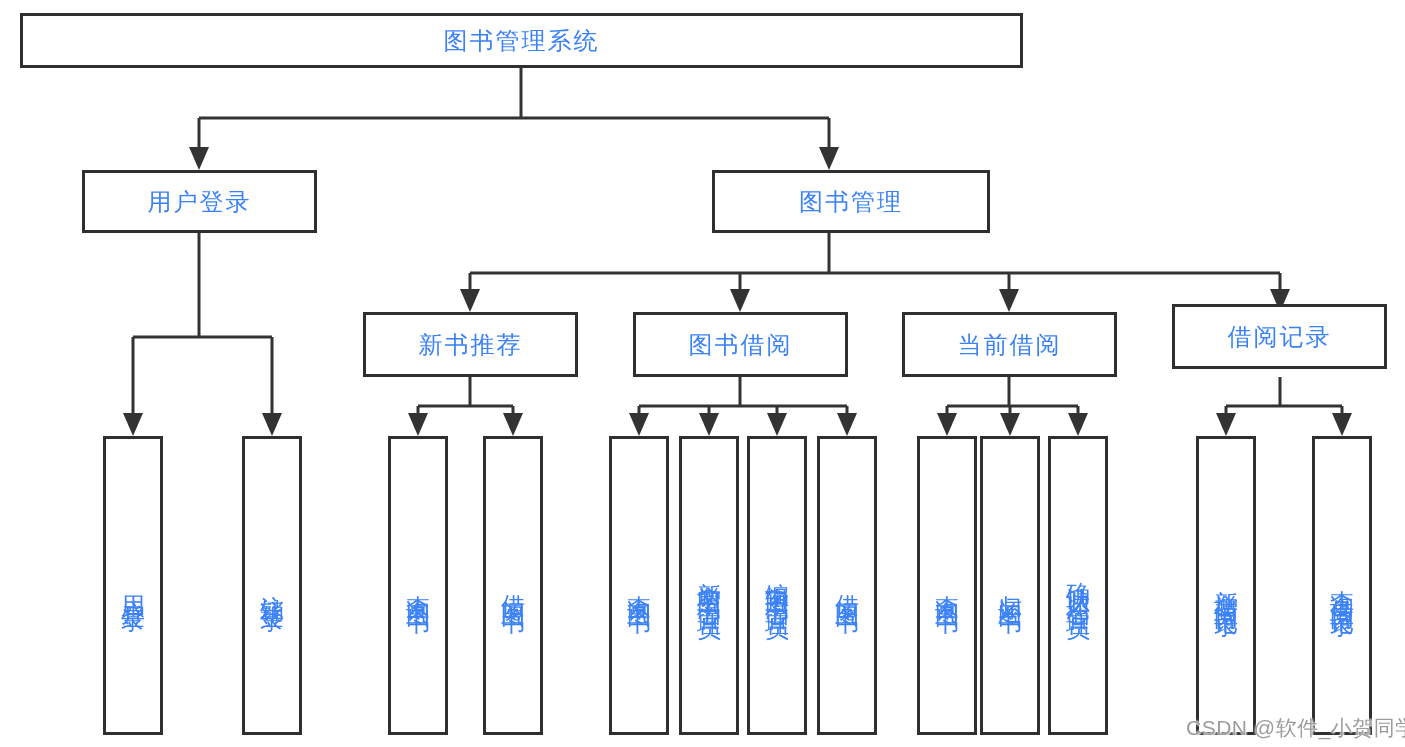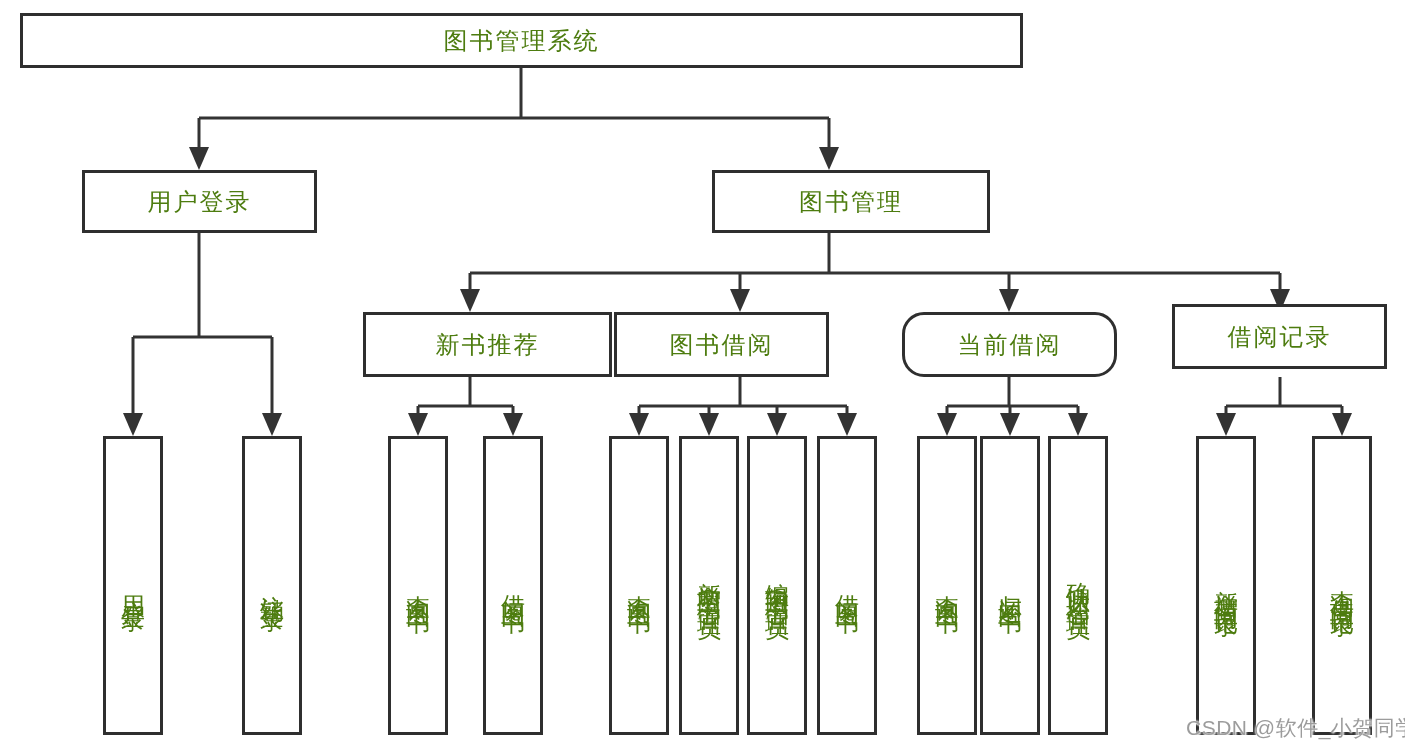--- a/index.html
+++ b/index.html
@@ -33,21 +33,21 @@
     stroke: none;
   }
   .node {
     position: absolute;
     box-sizing: border-box;
     border: 3px solid #2f2f2f;
     background: #ffffff;
     display: flex;
     align-items: center;
     justify-content: center;
-    color: #4d7c0f;
+    color: #3b82f6;
   }
   .hnode {
     font-size: 24px;
     letter-spacing: 2px;
     white-space: nowrap;
   }
   .vnode {
     font-size: 24px;
   }
   .vnode > span {
@@ -147,23 +147,23 @@
       <line x1="1342" y1="406" x2="1342" y2="418"></line>
       <polygon points="1332,413 1352,413 1342,436"></polygon>
     </g>
   </svg>
 
   <div class="node hnode" style="left:20px; top:13px; width:1003px; height:55px;">图书管理系统</div>
 
   <div class="node hnode" style="left:82px; top:170px; width:235px; height:63px;">用户登录</div>
   <div class="node hnode" style="left:712px; top:170px; width:278px; height:63px;">图书管理</div>
 
-  <div class="node hnode" style="left:363px; top:312px; width:249px; height:65px;">新书推荐</div>
-  <div class="node hnode" style="left:614px; top:312px; width:215px; height:65px;">图书借阅</div>
-  <div class="node hnode" style="left:902px; top:312px; width:215px; height:65px;border-radius:22px;">当前借阅</div>
+  <div class="node hnode" style="left:363px; top:312px; width:215px; height:65px;">新书推荐</div>
+  <div class="node hnode" style="left:633px; top:312px; width:215px; height:65px;">图书借阅</div>
+  <div class="node hnode" style="left:902px; top:312px; width:215px; height:65px;">当前借阅</div>
   <div class="node hnode" style="left:1172px; top:304px; width:215px; height:65px;">借阅记录</div>
 
   <div class="node vnode" style="left:103px; top:436px; width:60px; height:299px;">
     <span>用户登录</span>
   </div>
   <div class="node vnode" style="left:242px; top:436px; width:60px; height:299px;">
     <span>注销登录</span>
   </div>
 
   <div class="node vnode" style="left:388px; top:436px; width:60px; height:299px;">

